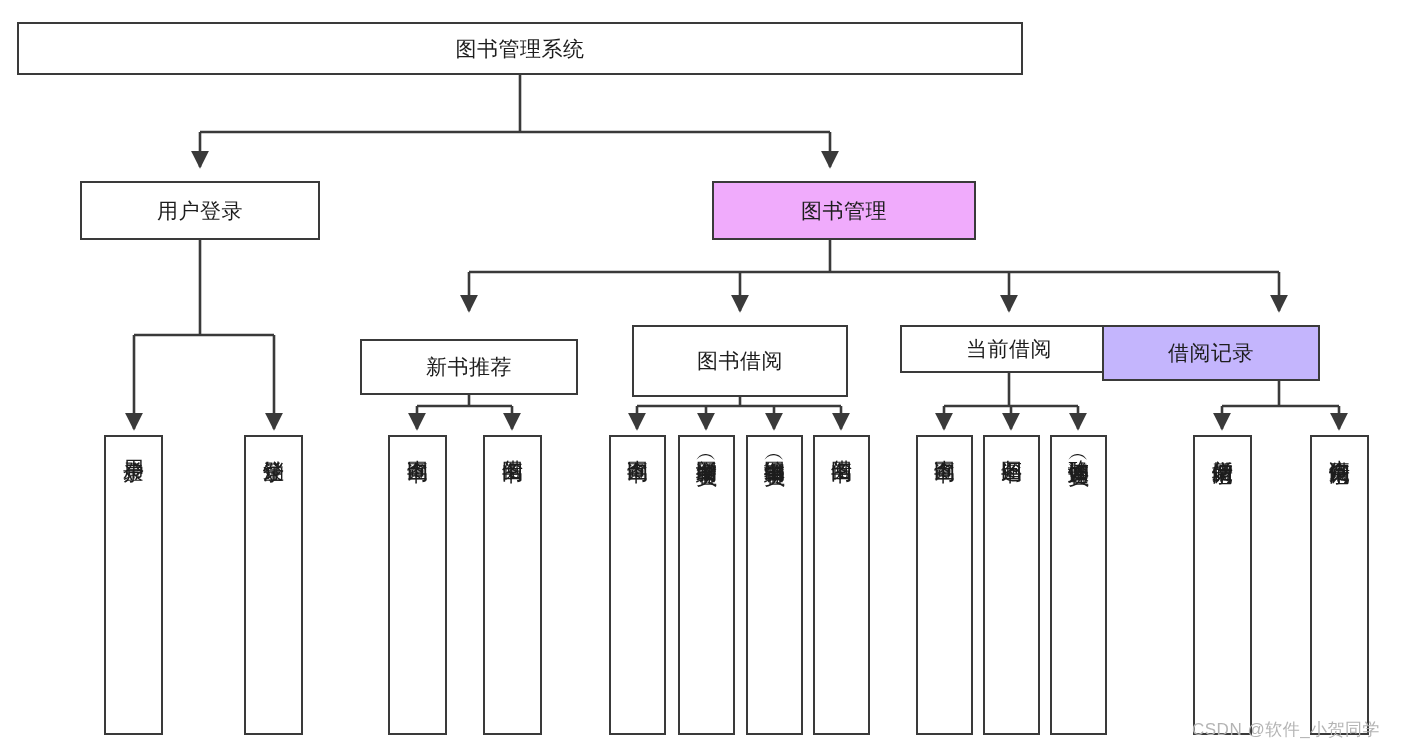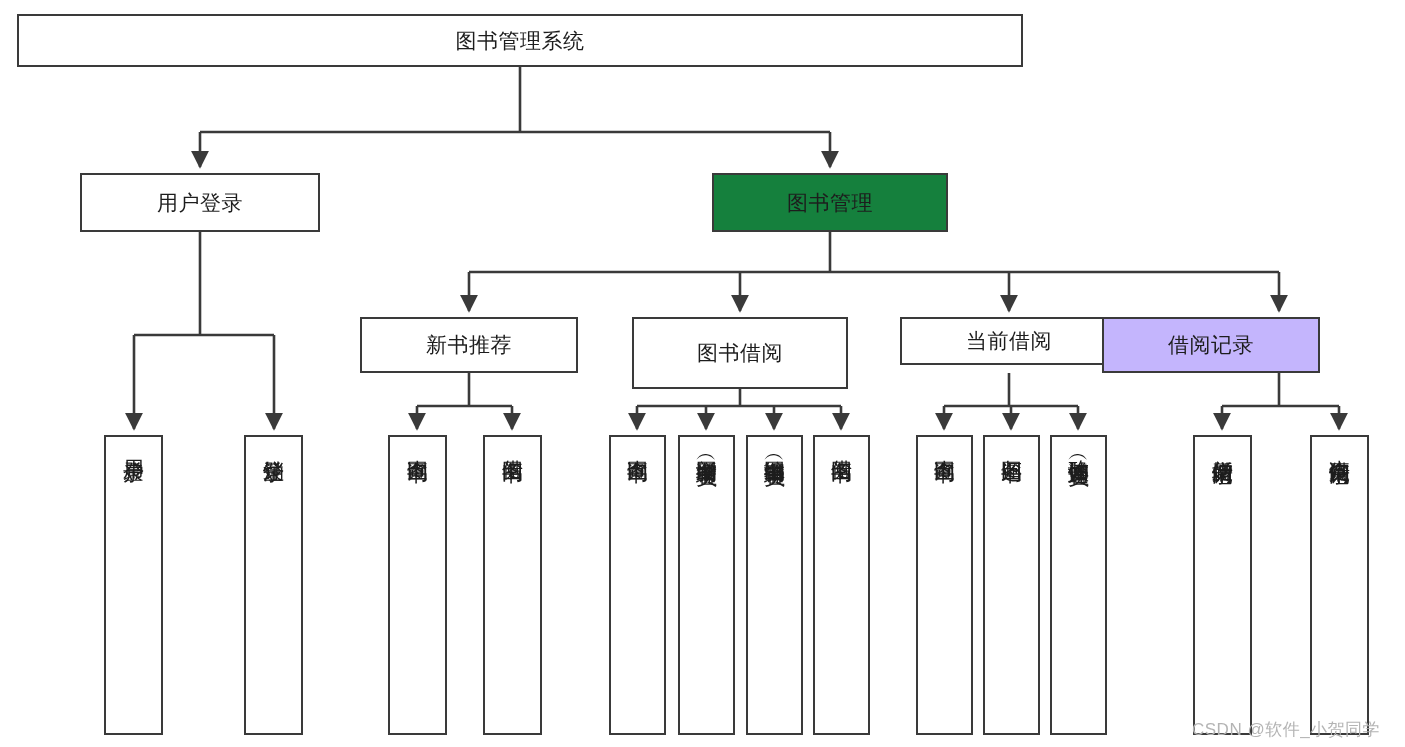--- a/index.html
+++ b/index.html
@@ -32,20 +32,21 @@
     background: #ffffff;
     display: flex;
     align-items: center;
     justify-content: center;
     color: #1d1d1d;
   }
   .node.horizontal {
     font-size: 21px;
     line-height: 1.2;
     letter-spacing: 0.5px;
+    margin-top: 8px;
   }
   .node.vertical {
     align-items: flex-start;
     justify-content: center;
     padding-top: 6px;
   }
   .node.vertical .vlabel {
     writing-mode: vertical-rl;
     text-orientation: upright;
     font-size: 21px;
@@ -121,25 +122,25 @@
     </g>
   </svg>
 
   <div class="node horizontal" style="left: 17px; top: 14px; width: 1006px; height: 53px; border-color: rgb(58, 58, 58); background: rgb(255, 255, 255); color: rgb(29, 29, 29);">
     <span>图书管理系统</span>
   </div>
 
   <div class="node horizontal" style="left: 80px; top: 173px; width: 240px; height: 59px; border-color: rgb(58, 58, 58); background: rgb(255, 255, 255); color: rgb(29, 29, 29);">
     <span>用户登录</span>
   </div>
-  <div class="node horizontal" style="left: 712px; top: 173px; width: 236px; height: 59px; border-color: rgb(58, 58, 58); background: #15803d; color: rgb(29, 29, 29);">
+  <div class="node horizontal" style="left: 712px; top: 173px; width: 264px; height: 59px; border-color: rgb(58, 58, 58); background: #f0abfc; color: rgb(29, 29, 29);">
     <span>图书管理</span>
   </div>
 
-  <div class="node horizontal" style="left: 360px; top: 317px; width: 218px; height: 56px; border-color: rgb(58, 58, 58); background: rgb(255, 255, 255); color: rgb(29, 29, 29); justify-content: center;">
+  <div class="node horizontal" style="left: 360px; top: 331px; width: 218px; height: 56px; border-color: rgb(58, 58, 58); background: rgb(255, 255, 255); color: rgb(29, 29, 29); justify-content: center;">
     <span>新书推荐</span>
   </div>
   <div class="node horizontal" style="left: 632px; top: 317px; width: 216px; height: 72px; border-color: rgb(58, 58, 58); background: rgb(255, 255, 255); color: rgb(29, 29, 29);">
     <span>图书借阅</span>
   </div>
   <div class="node horizontal" style="left: 900px; top: 317px; width: 218px; height: 48px; border-color: rgb(58, 58, 58); background: rgb(255, 255, 255); color: rgb(29, 29, 29);">
     <span>当前借阅</span>
   </div>
   <div class="node horizontal" style="left: 1102px; top: 317px; width: 218px; height: 56px; border-color: rgb(58, 58, 58); background: #c4b5fd; color: rgb(29, 29, 29);">
     <span>借阅记录</span>

